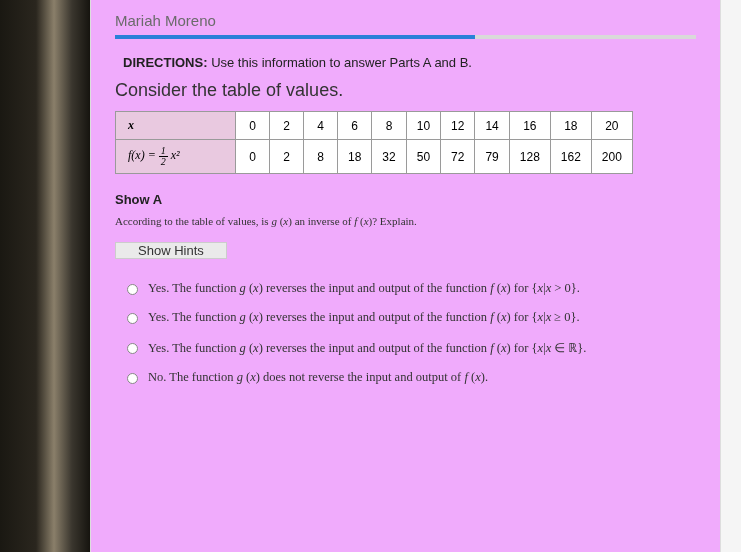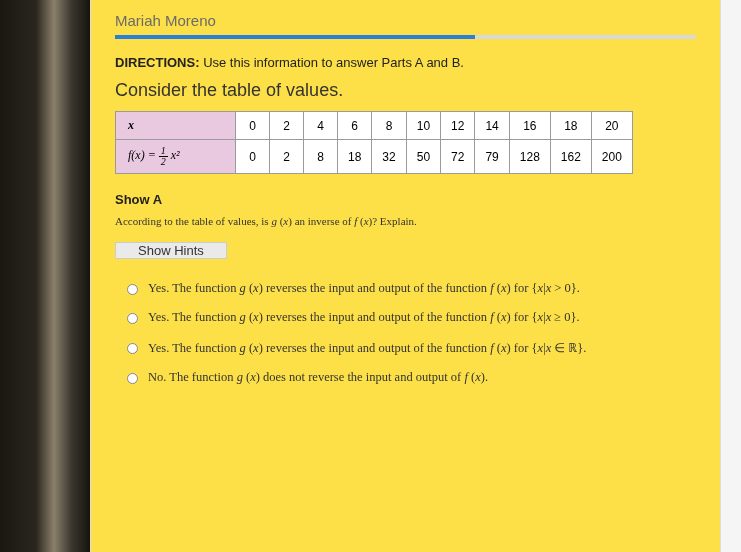--- a/index.html
+++ b/index.html
@@ -5,21 +5,21 @@
     * { margin: 0; padding: 0; box-sizing: border-box; }
     body {
       font-family: Arial, Helvetica, sans-serif;
       background: #f5f5f5;
       width: 741px;
       height: 552px;
       overflow: hidden;
       position: relative;
     }
     .page {
-      background: #fde047;
+      background: #f0abfc;
       margin: 0 20px 0 90px;
       min-height: 552px;
       padding: 12px 24px;
       border-left: 1px solid #ddd;
       border-right: 1px solid #ddd;
     }
     .left-edge {
       position: absolute;
       left: 0; top: 0; bottom: 0; width: 90px;
       background: linear-gradient(90deg, #1a1812 0%, #2a261e 40%, #8a7f6a 60%, #3a362e 80%, #16140f 100%);
@@ -37,20 +37,21 @@
     }
     .progress-fill {
       position: absolute; left:0; top:0; bottom:0;
       width: 62%;
       background: #2a80d8;
     }
     .directions {
       font-size: 13px;
       color: #222;
       margin-bottom: 10px;
+      margin-left: 8px;
     }
     .directions b { font-weight: bold; }
     .consider {
       font-size: 18px;
       color: #333;
       margin-bottom: 10px;
     }
     table.values {
       border-collapse: collapse;
       font-size: 12px;

